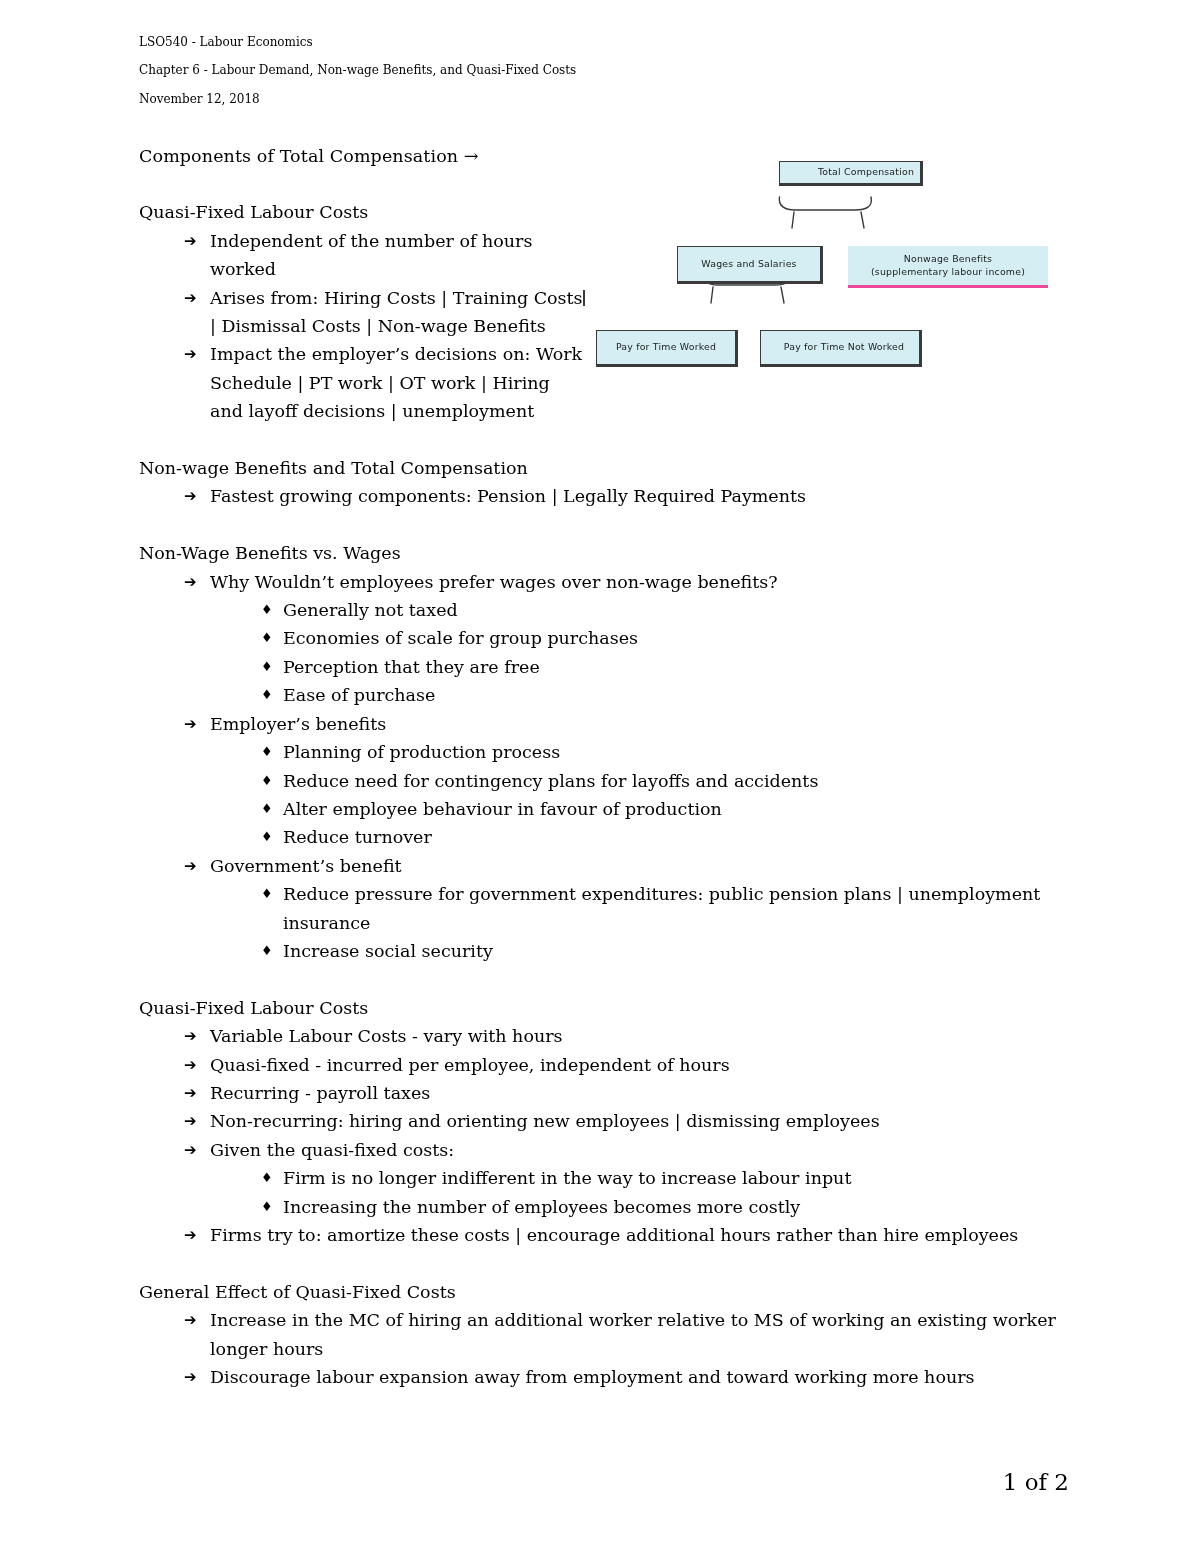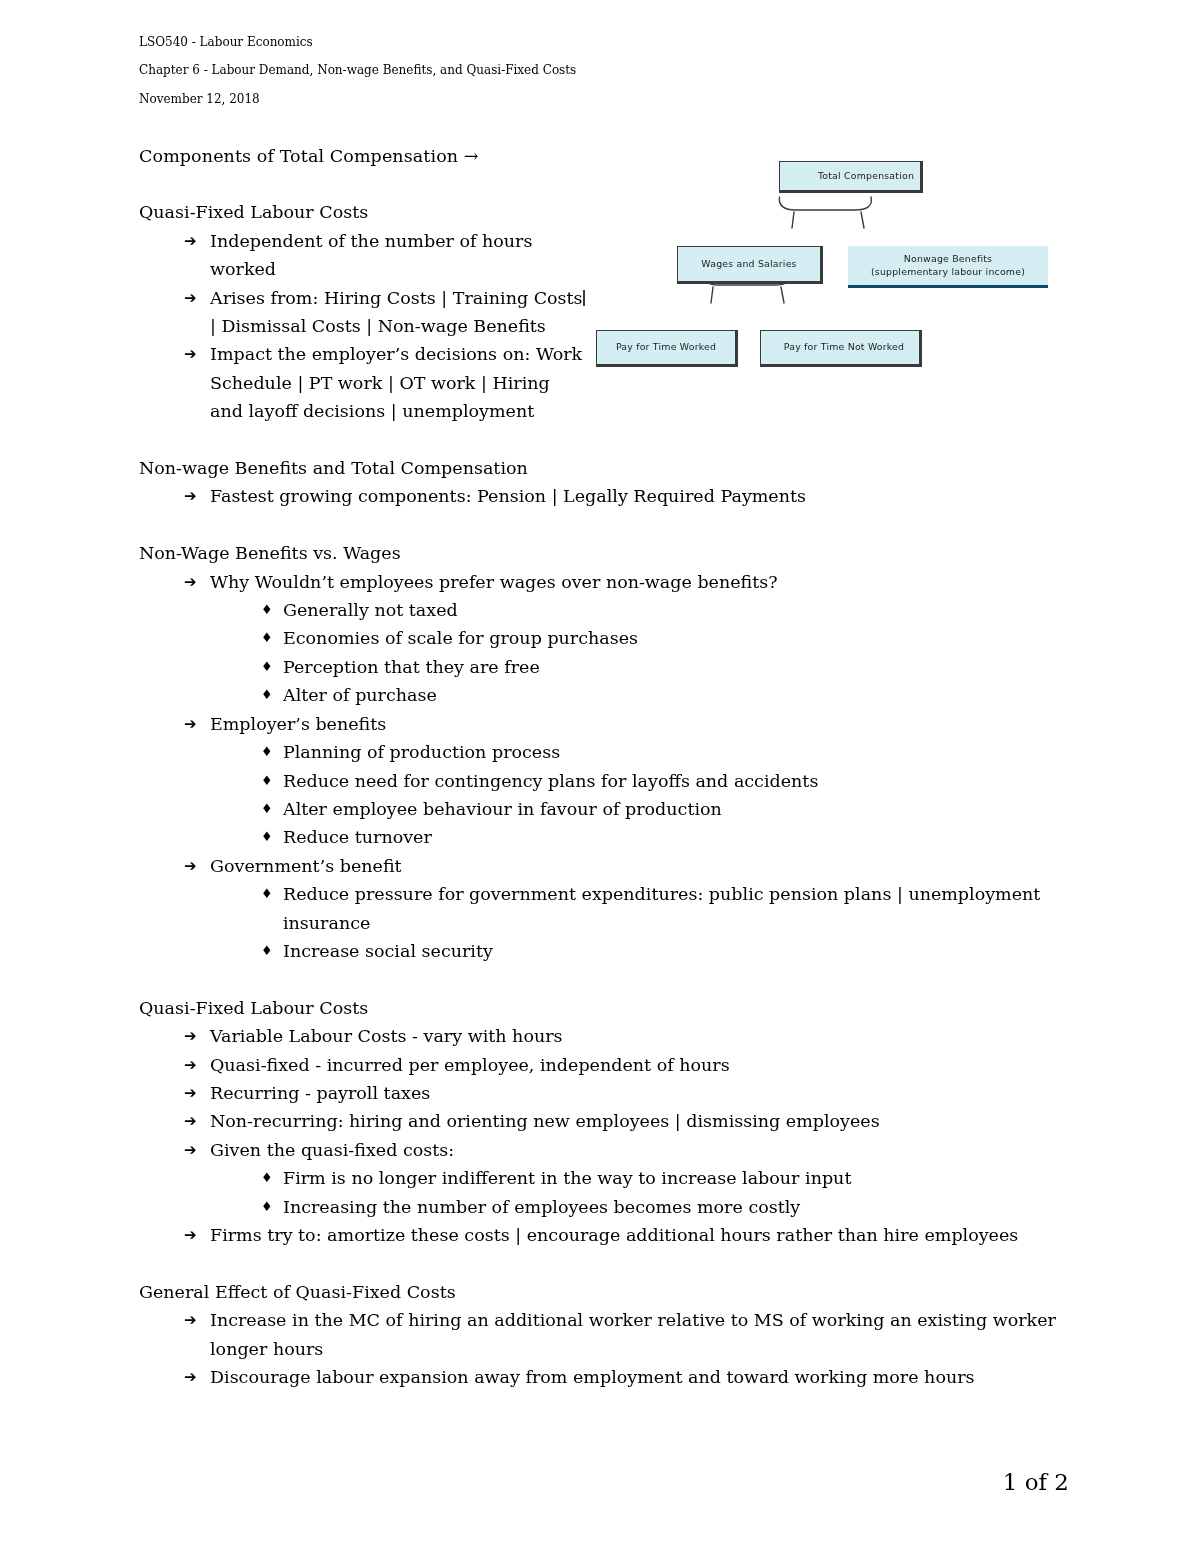--- a/index.html
+++ b/index.html
@@ -141,29 +141,29 @@
 
       <path d="M 204.5 47 C 203 56, 210 60, 220 60 L 280 60 C 292 60, 298 56, 296 47" fill="none" stroke="#3a3a3a" stroke-width="1.4" stroke-linecap="round"></path>
       <path d="M 219 62 L 217 78" fill="none" stroke="#3a3a3a" stroke-width="1.4" stroke-linecap="round"></path>
       <path d="M 286 62 L 289 78" fill="none" stroke="#3a3a3a" stroke-width="1.4" stroke-linecap="round"></path>
 
       <path d="M 128 121 C 126 131, 133 135, 143 135 L 200 135 C 212 135, 218 131, 216 121" fill="none" stroke="#3a3a3a" stroke-width="1.4" stroke-linecap="round"></path>
       <path d="M 138 137 L 136 153" fill="none" stroke="#3a3a3a" stroke-width="1.4" stroke-linecap="round"></path>
       <path d="M 206 137 L 209 153" fill="none" stroke="#3a3a3a" stroke-width="1.4" stroke-linecap="round"></path>
     </svg>
 
-    <div class="dbox" style="left:204px; top:11px; width:144px; height:32px;padding-left:32px;">
+    <div class="dbox" style="left:204px; top:11px; width:144px; height:25px;padding-left:32px;">
       <span>Total Compensation</span>
     </div>
 
     <div class="dbox" style="left:102px; top:96px; width:146px; height:38px;">
       <span>Wages and Salaries</span>
     </div>
 
-    <div class="dbox noborder-lr" style="left:273px; top:96px; width:200px; height:42px; border-bottom:3px solid #0c4a6e; flex-direction:column;">
+    <div class="dbox noborder-lr" style="left:273px; top:96px; width:200px; height:42px; border-bottom:3px solid #ec4899; flex-direction:column;">
       <span>Nonwage Benefits</span>
       <span>(supplementary labour income)</span>
     </div>
 
     <div class="dbox" style="left:21px; top:180px; width:142px; height:37px;">
       <span>Pay for Time Worked</span>
     </div>
 
     <div class="dbox" style="left:185px; top:180px; width:162px; height:37px;padding-left:8px;">
       <span>Pay for Time Not Worked</span>
@@ -225,21 +225,21 @@
       <div class="bullet2">
         <span class="marker">♦</span>
         <span class="btext">Economies of scale for group purchases</span>
       </div>
       <div class="bullet2">
         <span class="marker">♦</span>
         <span class="btext">Perception that they are free</span>
       </div>
       <div class="bullet2">
         <span class="marker">♦</span>
-        <span class="btext">Alter of purchase</span>
+        <span class="btext">Ease of purchase</span>
       </div>
       <div class="bullet1">
         <span class="marker">➔</span>
         <span class="btext">Employer’s benefits</span>
       </div>
       <div class="bullet2">
         <span class="marker">♦</span>
         <span class="btext">Planning of production process</span>
       </div>
       <div class="bullet2">

